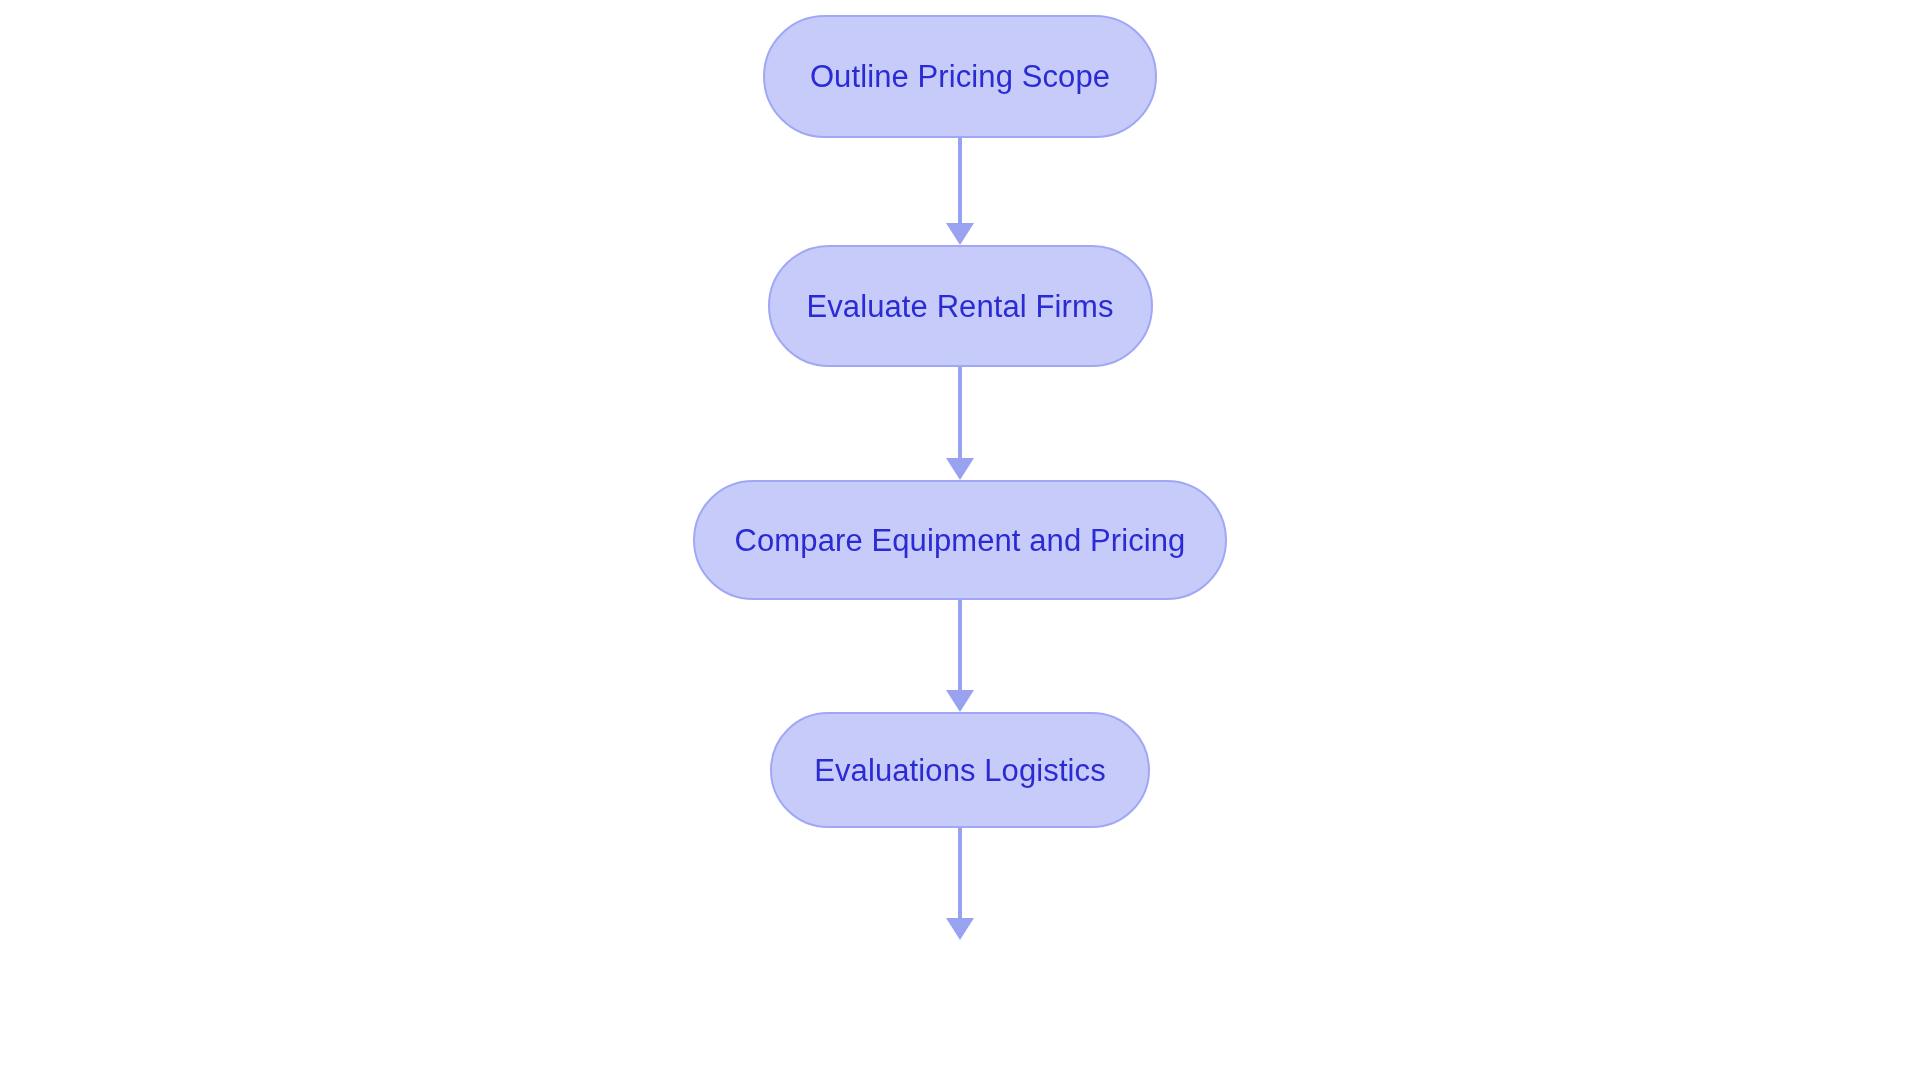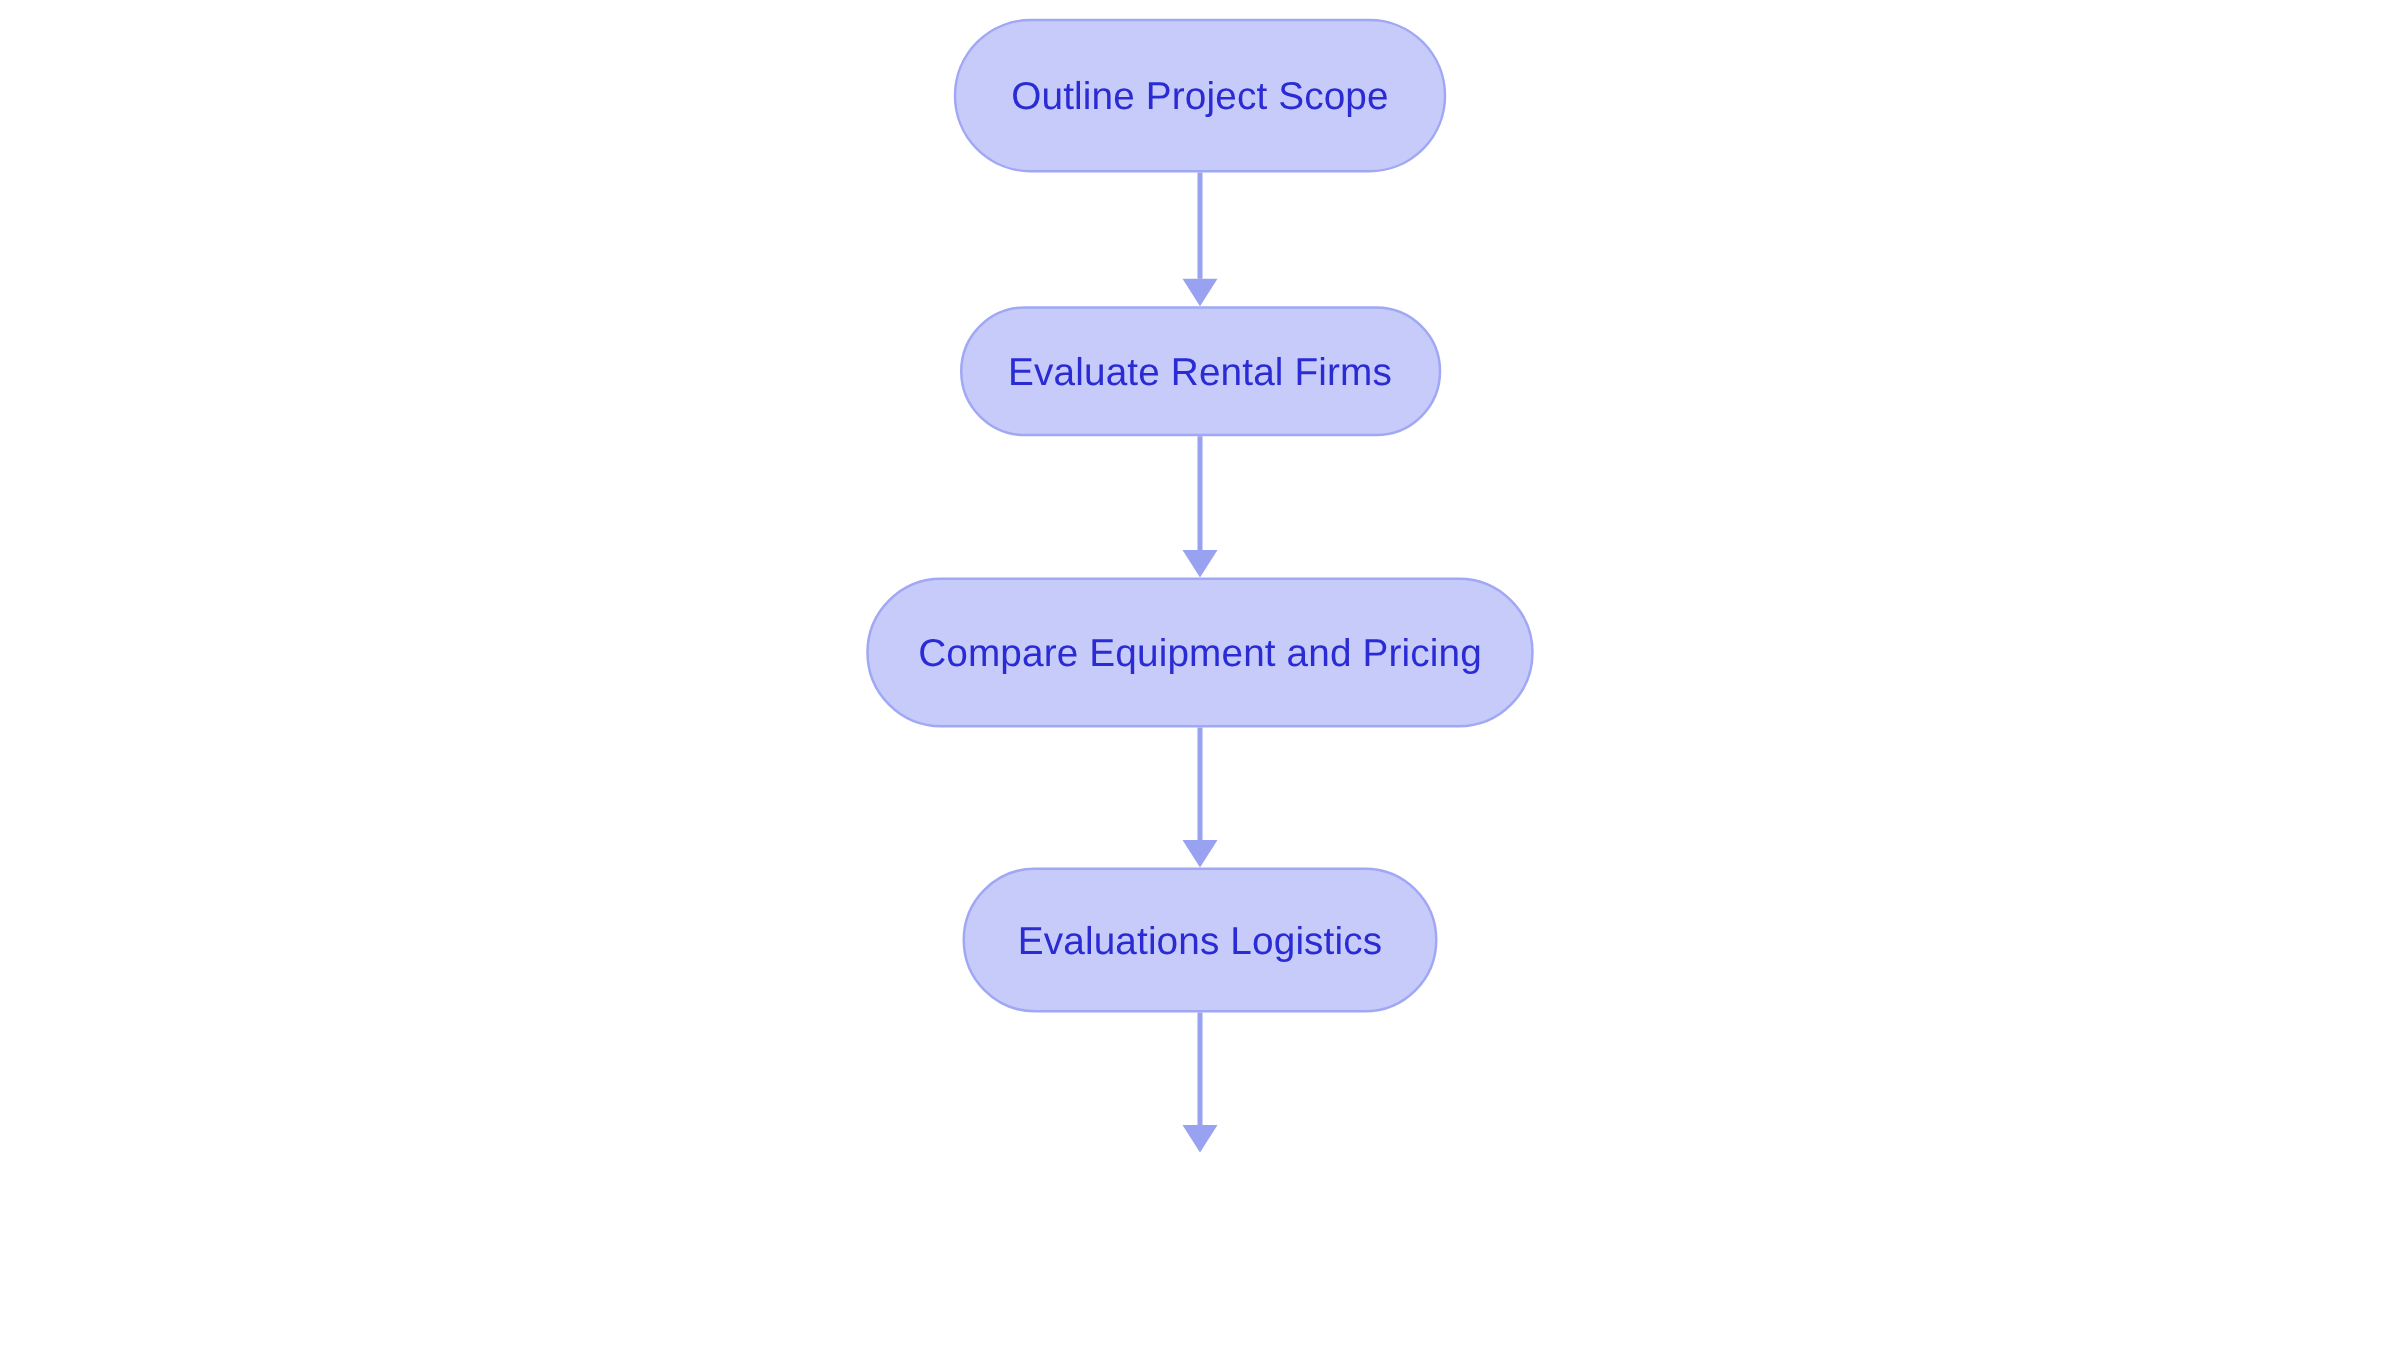--- a/index.html
+++ b/index.html
@@ -49,21 +49,21 @@
   }
   .node-label {
     font-size: 31px;
     line-height: 1;
     letter-spacing: 0.1px;
     color: #2b2bd4;
     font-weight: 400;
   }
 
   .node-1 { width: 394px; height: 123px; margin-top: 15px; }
-  .node-2 { width: 385px; height: 104px; }
+  .node-2 { width: 385px; height: 122px; }
   .node-3 { width: 534px; height: 120px; }
   .node-4 { width: 380px; height: 116px; }
   .node-5 { width: 620px; height: 125px; }
 
   
   .connector {
     position: relative;
     width: 28px;
     display: flex;
     flex-direction: column;
@@ -89,21 +89,21 @@
   .conn-3 { height: 112px; }
   .conn-4 { height: 112px; }
 </style>
 </head>
 <body>
 
 <div id="flowchart-canvas">
   <div class="flow-column">
 
     <div class="node node-1">
-      <span class="node-label">Outline Project Scope</span>
+      <span class="node-label">Outline Pricing Scope</span>
     </div>
 
     <div class="connector conn-1">
       <div class="connector-line"></div>
       <div class="connector-head"></div>
     </div>
 
     <div class="node node-2">
       <span class="node-label">Evaluate Rental Firms</span>
     </div>

